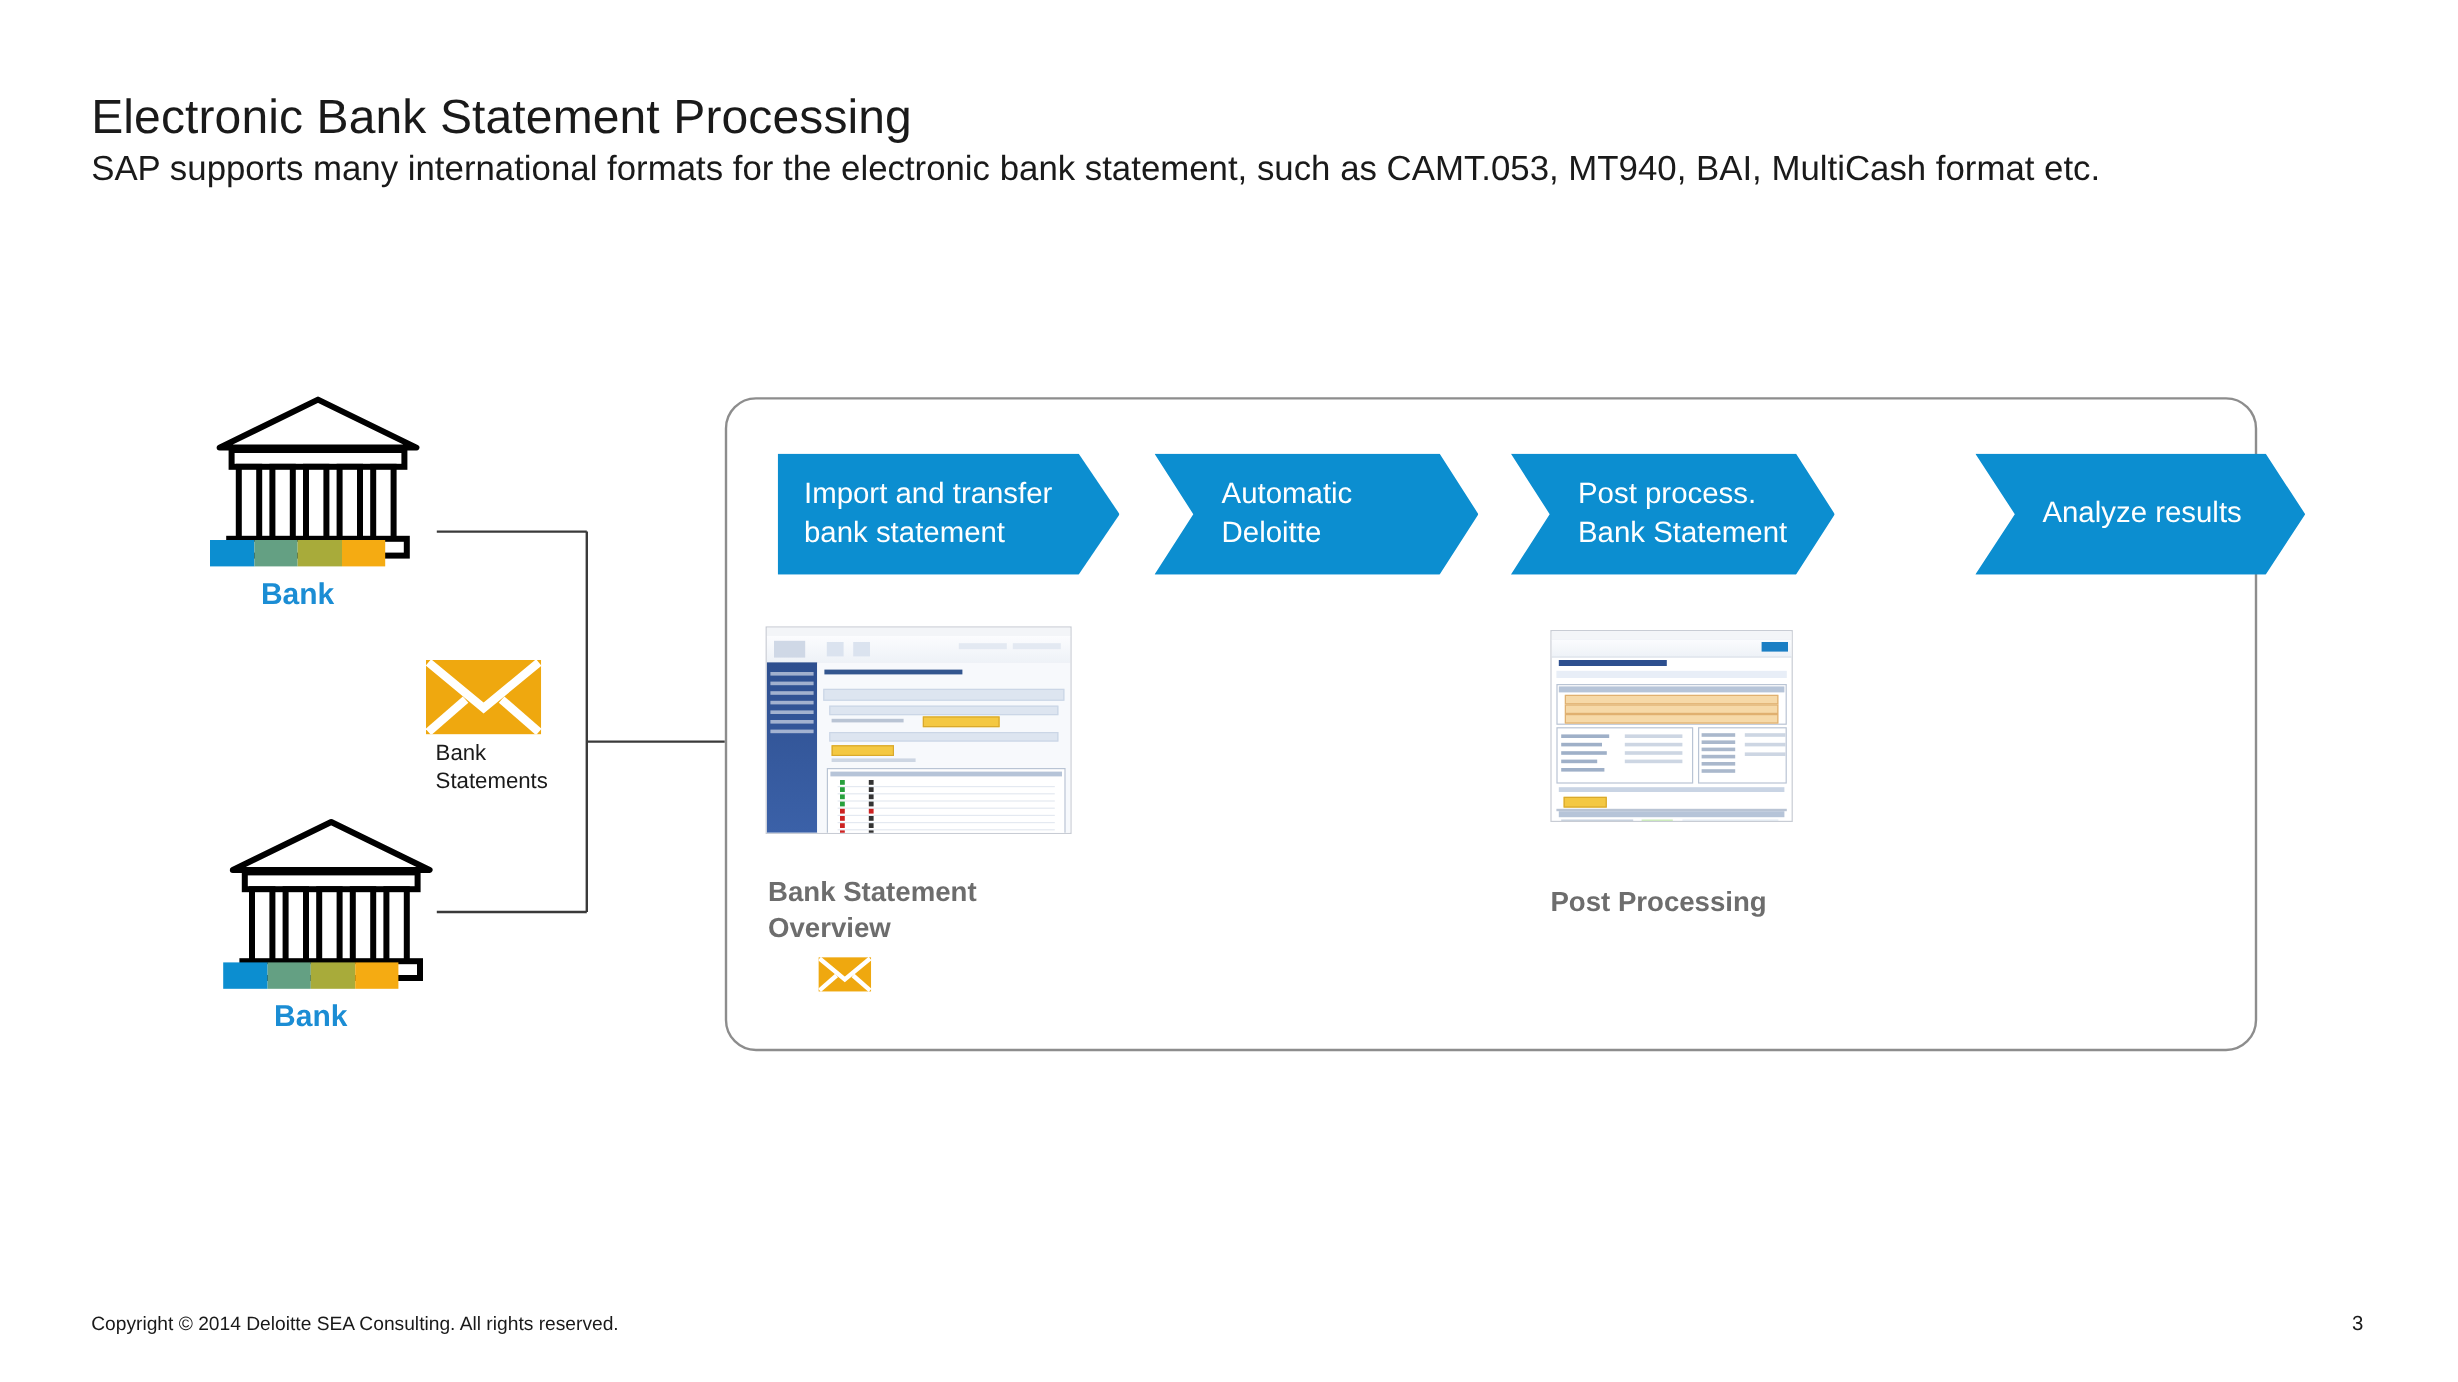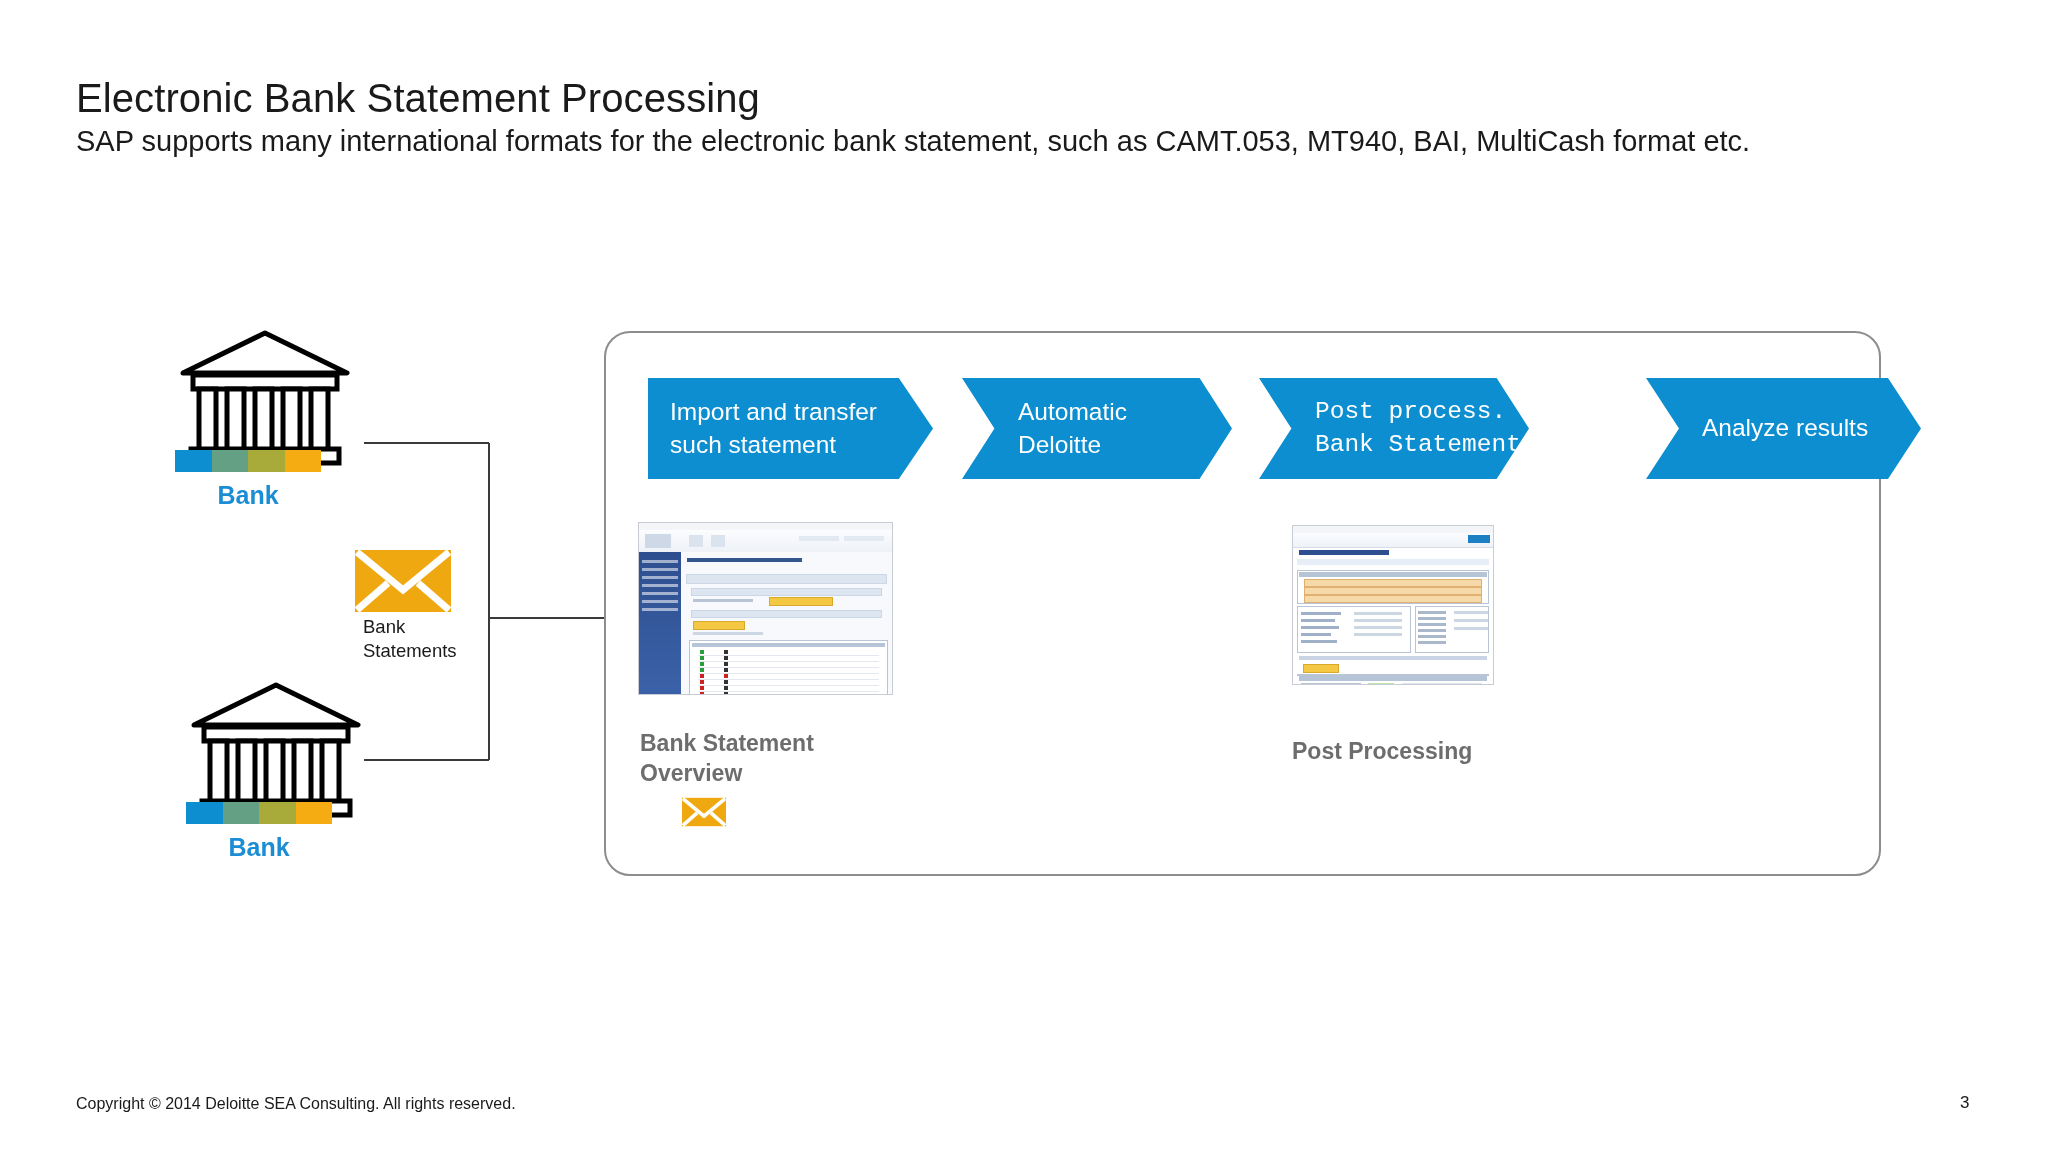--- a/index.html
+++ b/index.html
@@ -82,21 +82,21 @@
     left: 962px;
     width: 270px;
     clip-path: polygon(0 0, 88% 0, 100% 50%, 88% 100%, 0 100%, 12% 50%);
   }
   .chev-2 .chev-label { padding-left: 56px; }
   .chev-3 {
     left: 1259px;
     width: 270px;
     clip-path: polygon(0 0, 88% 0, 100% 50%, 88% 100%, 0 100%, 12% 50%);
   }
-  .chev-3 .chev-label { padding-left: 56px; font-family: Liberation Mono, monospace; }
+  .chev-3 .chev-label { padding-left: 56px; }
   .chev-4 {
     left: 1646px;
     width: 275px;
     clip-path: polygon(0 0, 88% 0, 100% 50%, 88% 100%, 0 100%, 12% 50%);
   }
   .chev-4 .chev-label { padding-left: 56px; }
 
   
   .shot {
     position: absolute;
@@ -246,21 +246,21 @@
 
   <path d="M 364 760 L 489 760" stroke="#3a3a3a" stroke-width="2" fill="none"></path>
 
   <path d="M 489 618 L 604 618" stroke="#3a3a3a" stroke-width="2" fill="none"></path>
 </svg>
 
 <div id="process-panel"></div>
 
 <div class="chevron chev-1">
   <span class="chev-label">Import and transfer
-such statement</span>
+bank statement</span>
 </div>
 <div class="chevron chev-2">
   <span class="chev-label">Automatic
 Deloitte</span>
 </div>
 <div class="chevron chev-3">
   <span class="chev-label">Post process.
 Bank Statement</span>
 </div>
 <div class="chevron chev-4">

